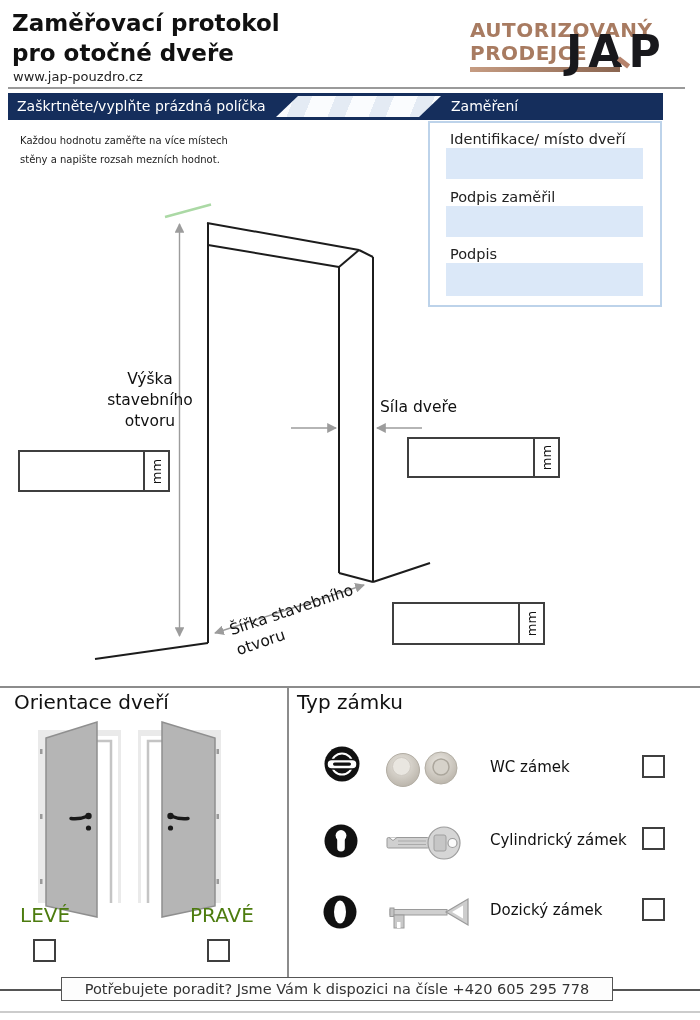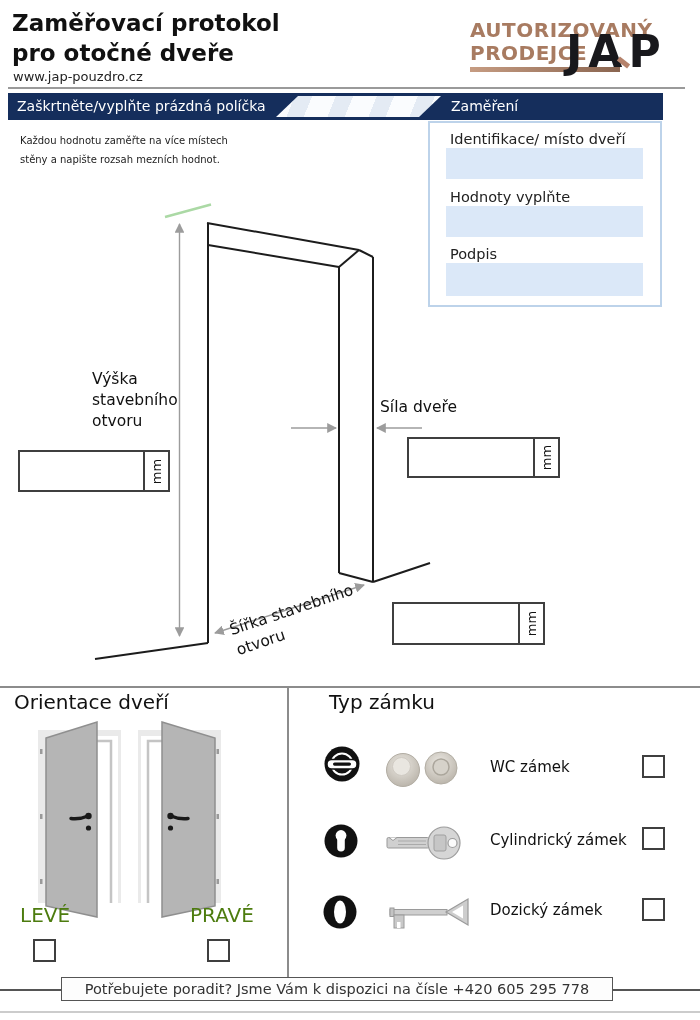--- a/index.html
+++ b/index.html
@@ -34,37 +34,37 @@
   .intro{left:20px;top:131px;width:320px;font-size:10px;line-height:19px;color:#222;}
   .formbox{left:428px;top:121px;width:234px;height:186px;border:2px solid #bdd3ea;box-sizing:border-box;background:#fff;}
   .field-label{font-size:14.5px;color:#222;}
   .field-input{background:#dbe8f8;width:197px;height:31px;}
   .fl1{left:450px;top:131px;} .fi1{left:446px;top:148px;}
   .fl2{left:450px;top:189px;} .fi2{left:446px;top:206px;}
   .fl3{left:450px;top:246px;} .fi3{left:446px;top:263px;height:33px;}
 
   
   .diag-label{font-size:15.5px;color:#111;}
-  .height-label{left:92px;top:369px;width:116px;line-height:21px;}
+  .height-label{left:92px;top:369px;width:116px;text-align:center;line-height:21px;}
   .wall-label{left:380px;top:398px;}
   .width-label{left:227px;top:621px;width:160px;line-height:21px;
                transform:rotate(-18.5deg);transform-origin:0 0;}
 
   
   .mmbox{position:absolute;display:flex;background:#fff;border:2px solid #3f3f3f;box-sizing:border-box;}
   .mm-val{flex:1;}
   .mm-unit{width:23px;border-left:2px solid #3f3f3f;display:flex;align-items:center;justify-content:center;}
   .mm-unit span{transform:rotate(-90deg);font-size:13px;color:#111;}
 
   
   .h-divider{left:0;top:686px;width:700px;height:1.5px;background:#8c8c8c;}
   .v-divider{left:287px;top:686px;width:1.5px;height:291px;background:#8c8c8c;}
   .section-title{font-size:20px;color:#111;}
   .orient-title{left:14px;top:690px;}
-  .locks-title{left:329px;top:690px;}
+  .locks-title{left:297px;top:690px;}
   .door-label{font-size:20px;color:#4d7c0f;}
   .checkbox{position:absolute;width:23px;height:23px;border:2.5px solid #3f3f3f;background:#fff;box-sizing:border-box;}
   .lock-label{font-size:15px;color:#111;}
 
   
   .footer-box{left:61px;top:977px;width:552px;height:24px;border:1.5px solid #555;box-sizing:border-box;
               background:#fdfdfd;display:flex;align-items:center;justify-content:center;
               font-size:14.5px;color:#333;}
   .footer-line{height:1.5px;background:#555;top:989px;}
   .footer-line.l{left:0;width:61px;} .footer-line.r{left:612px;width:88px;}
@@ -89,21 +89,21 @@
     <div class="block left">Zaškrtněte/vyplňte prázdná políčka</div>
     <div class="block right">Zaměření</div>
   </div>
 
   <div class="abs intro preline">Každou hodnotu zaměřte na více místech
 stěny a napište rozsah mezních hodnot.</div>
 
   <div class="abs formbox"></div>
   <div class="abs field-label fl1">Identifikace/ místo dveří</div>
   <div class="abs field-input fi1"></div>
-  <div class="abs field-label fl2">Hodnoty vyplňte</div>
+  <div class="abs field-label fl2">Podpis zaměřil</div>
   <div class="abs field-input fi2"></div>
   <div class="abs field-label fl3">Podpis</div>
   <div class="abs field-input fi3"></div>
 
   <svg class="abs" style="left:0;top:200px;" width="700" height="480" viewBox="0 200 700 480">
     <defs>
       <marker id="ah" viewBox="0 0 10 10" refX="9" refY="5" markerWidth="7" markerHeight="7" orient="auto-start-reverse">
         <path d="M0,0 L10,5 L0,10 z" fill="#9c9c9c"></path>
       </marker>
     </defs>

